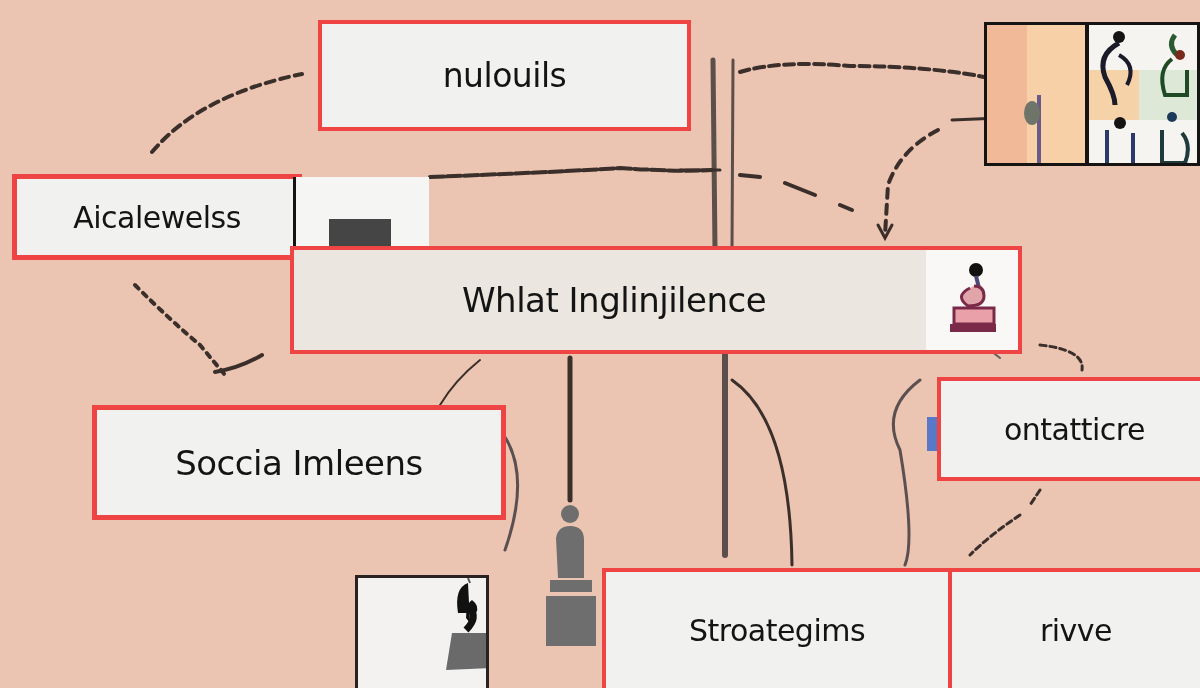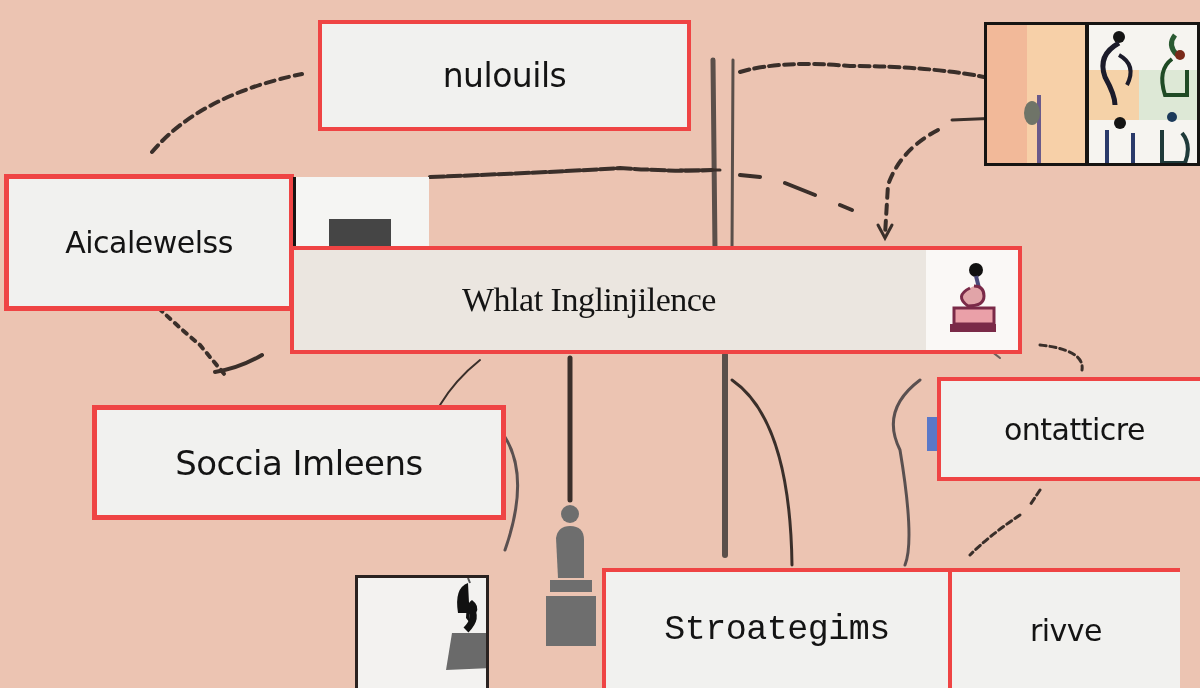--- a/index.html
+++ b/index.html
@@ -81,36 +81,36 @@
       <path d="M188,10 Q180,20 190,30" fill="none" stroke="#2a5a32" stroke-width="5"></path>
       <circle cx="193" cy="30" r="5" fill="#7a2a1a"></circle>
       <path d="M185,34 Q170,45 178,70 L200,70 L200,45" fill="none" stroke="#1f4a25" stroke-width="4"></path>
       <circle cx="133" cy="98" r="6" fill="#141414"></circle>
       <path d="M120,105 L120,140 L146,140 L146,108" fill="none" stroke="#2a3a6a" stroke-width="4"></path>
       <circle cx="185" cy="92" r="5" fill="#1b3a5a"></circle>
       <path d="M175,105 L175,138 L198,138 Q205,120 195,108" fill="none" stroke="#1f3a3a" stroke-width="4"></path>
     </svg>
   </div>
 
-  <div class="node" style="left:4px; top:174px; width:290px; height:137px; border-width:5px;">
+  <div class="node" style="left:12px; top:174px; width:290px; height:86px; border-width:5px;">
     <span class="label" style="font-size:30px;">Aicalewelss</span>
   </div>
 
   <div class="panel" style="left:293px; top:177px; width:136px; height:175px; background:#f5f5f3; border-left:3px solid #161412;">
     <svg class="figure" style="left:0; top:0;" width="136" height="175" viewBox="0 0 136 175">
       <path d="M0,175 L0,150 Q30,120 60,118 L90,118 Q110,120 120,95 L128,175 Z" fill="#d6e4ea"></path>
       <path d="M50,120 L48,170 M75,118 L80,165" stroke="#6f8088" stroke-width="3"></path>
       <circle cx="50" cy="112" r="9" fill="#eef4f6"></circle>
       <rect x="33" y="42" width="62" height="50" fill="#454545"></rect>
       <rect x="33" y="82" width="62" height="12" fill="#e79a74"></rect>
       <ellipse cx="65" cy="98" rx="43" ry="14" fill="#454545"></ellipse>
     </svg>
   </div>
 
-  <div class="node" style="left:290px; top:246px; width:732px; height:108px; background:#ebe6e0; justify-content:flex-start; padding-left:168px;font-family:Liberation Serif, serif;">
+  <div class="node" style="left:290px; top:246px; width:732px; height:108px; background:#ebe6e0; justify-content:flex-start; padding-left:168px;">
     <span class="label" style="font-size:34px;">Whlat Inglinjilence</span>
     <div style="position:absolute; right:0; top:0; width:92px; height:100px; background:#faf8f6;">
       <svg class="figure" style="left:14px; top:8px;" width="64" height="84" viewBox="0 0 64 84">
         <circle cx="36" cy="12" r="7" fill="#111"></circle>
         <path d="M36,18 L40,34" stroke="#4a4a7a" stroke-width="4"></path>
         <path d="M30,30 Q14,38 28,48 Q44,48 44,38 Q44,28 34,28" fill="#e1a4a8" stroke="#7a2a48" stroke-width="3"></path>
         <rect x="14" y="50" width="40" height="16" fill="#eaa0a8" stroke="#7a2a48" stroke-width="3"></rect>
         <rect x="10" y="66" width="46" height="8" fill="#7a2a48"></rect>
       </svg>
     </div>
@@ -135,20 +135,20 @@
   </div>
 
   <svg class="figure" style="left:540px; top:500px;" width="70" height="150" viewBox="0 0 70 150">
     <circle cx="30" cy="14" r="9" fill="#6e6e6e"></circle>
     <path d="M16,38 Q18,26 30,26 Q44,26 44,40 L44,78 L18,78 Z" fill="#6e6e6e"></path>
     <rect x="10" y="80" width="42" height="12" fill="#6e6e6e"></rect>
     <rect x="6" y="96" width="50" height="50" fill="#6e6e6e"></rect>
   </svg>
 
   <div class="node" style="left:602px; top:568px; width:350px; height:120px; border-bottom:none;">
-    <span class="label" style="font-size:35px;font-family:Liberation Mono, monospace;">Stroategims</span>
+    <span class="label" style="font-size:30px;">Stroategims</span>
   </div>
 
-  <div class="node" style="left:948px; top:568px; width:232px; height:120px; border-right:none; border-bottom:none;">
+  <div class="node" style="left:948px; top:568px; width:252px; height:120px; border-right:none; border-bottom:none;">
     <span class="label" style="font-size:30px;">rivve</span>
   </div>
 
 </div>
 
 </body></html>

